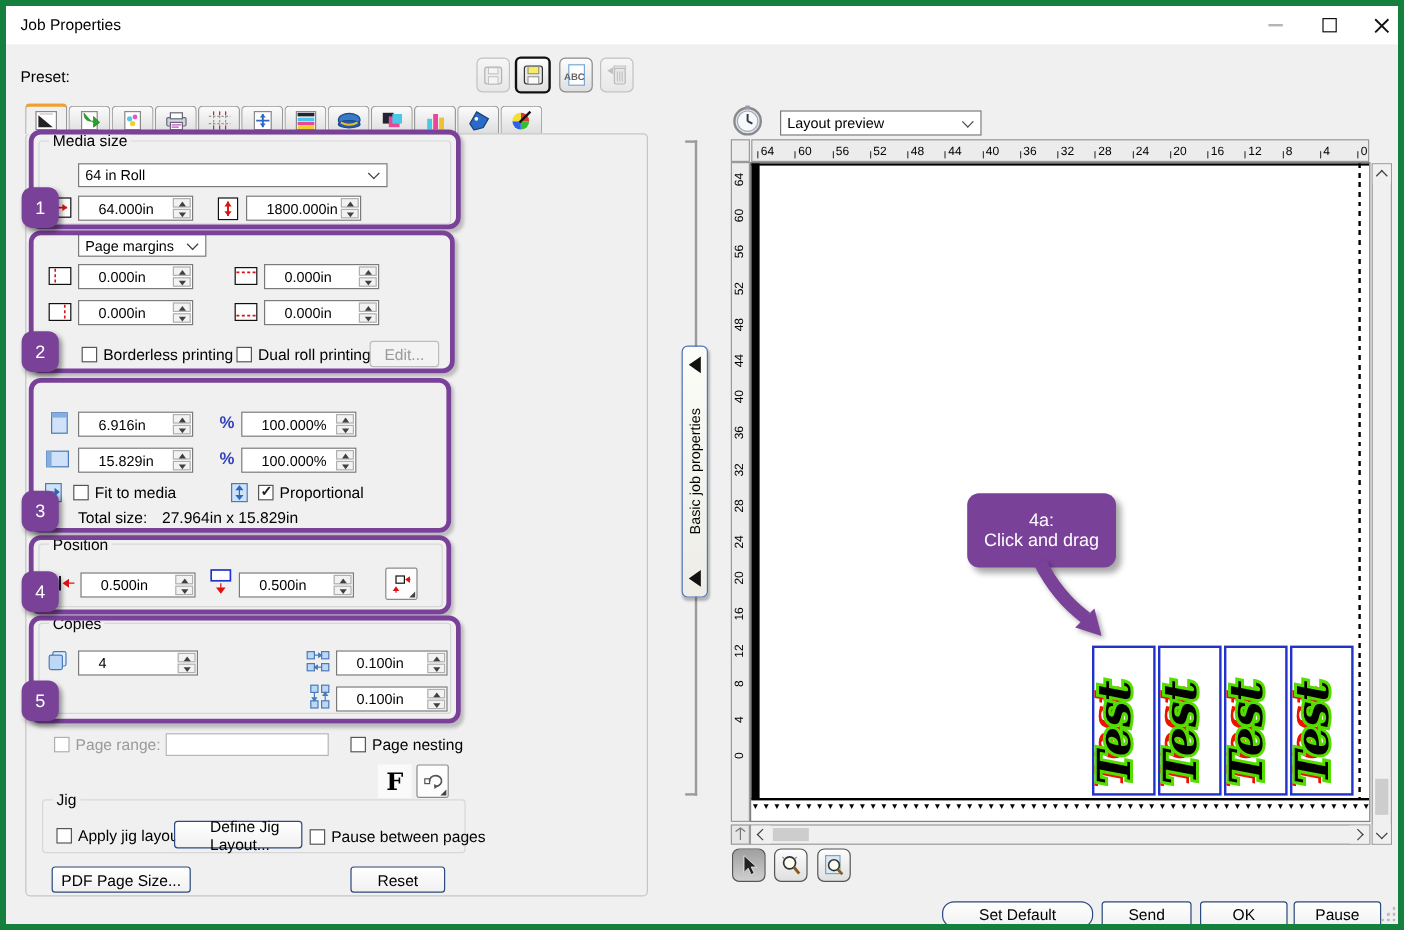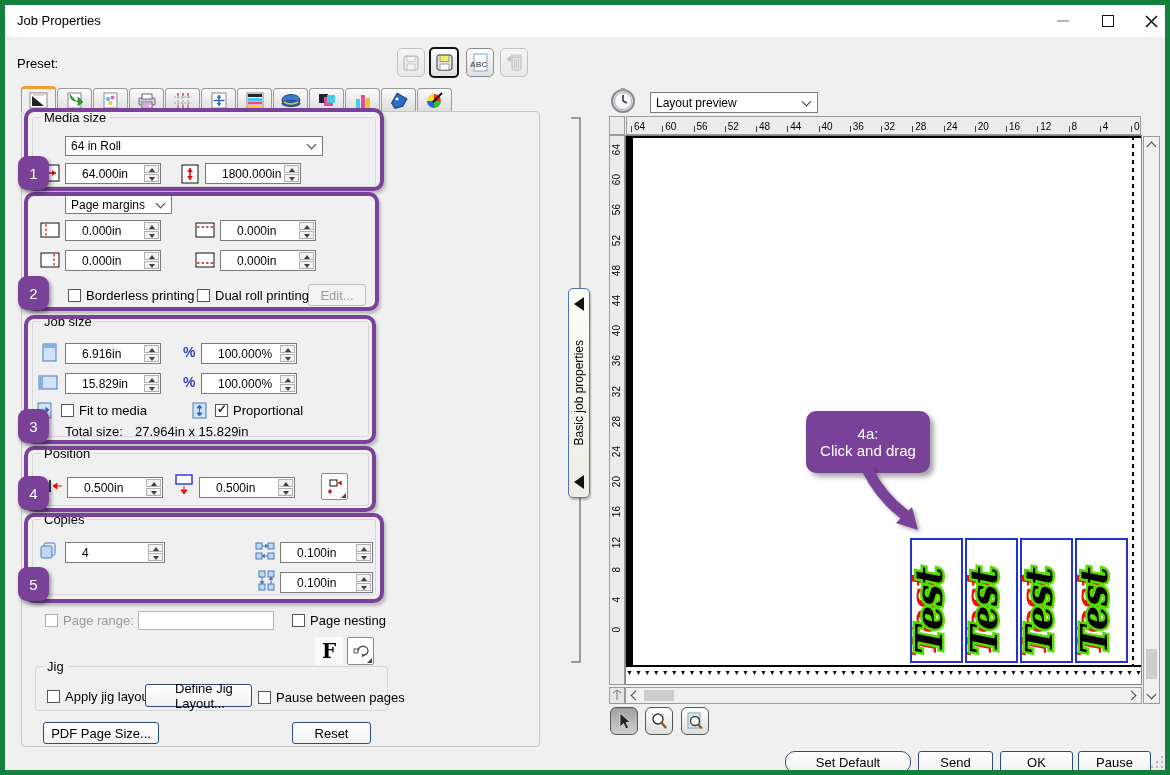--- a/index.html
+++ b/index.html
@@ -329,23 +329,20 @@
       </span>
   </div>
   <span class="cb" style="left:63px;top:284px;"></span>
   <span class="lbl" style="left:81px;top:283px;">Borderless printing</span>
   <span class="cb" style="left:192px;top:284px;"></span>
   <span class="lbl" style="left:210px;top:283px;">Dual roll printing</span>
   <div class="nbtn disabled" style="left:303px;top:279px;width:58px;height:22px;">
     <span>Edit...</span>
   </div>
 
-  <div class="gbox" style="left:27px;top:316px;width:337px;height:116px;">
-    <span class="glabel">Job size</span>
-  </div>
   <svg class="abs" style="left:37px;top:338px;" width="15" height="19">
     <rect x="1" y="1" width="13" height="17" fill="#cfe2f8" stroke="#4a7ab8"></rect>
     <rect x="1" y="1" width="13" height="4" fill="#84aede"></rect>
   </svg>
   <div class="field" style="left:60px;top:338px;width:96px;">
     <input readonly="" value="6.916in" style="">
     <span class="spin">
         <b class="u"></b>
         <b class="d"></b>
       </span>

